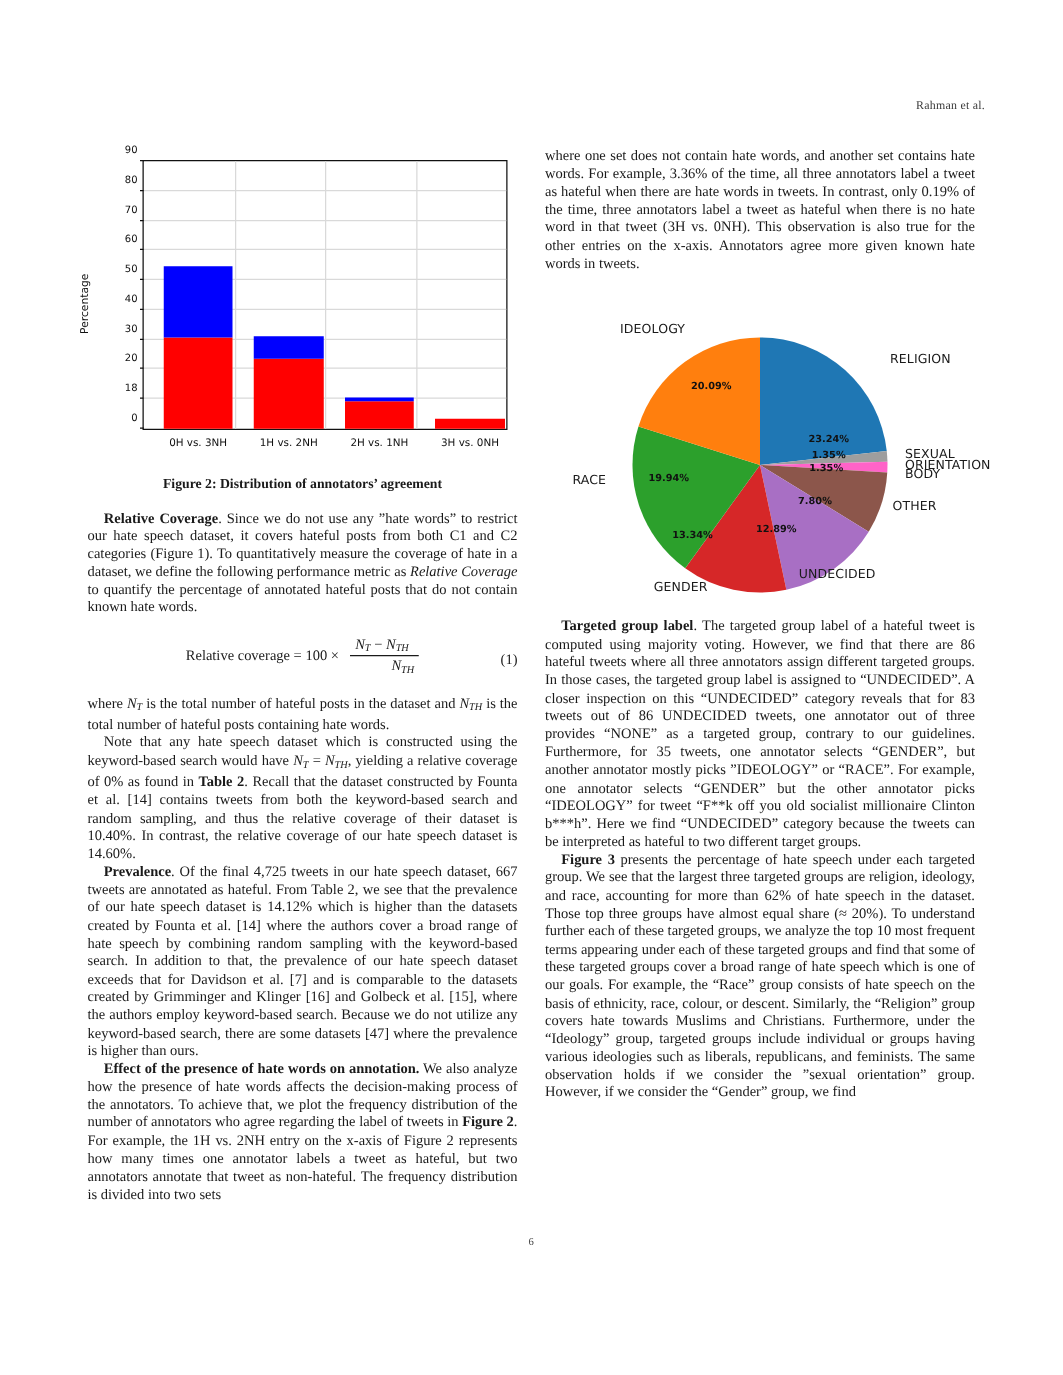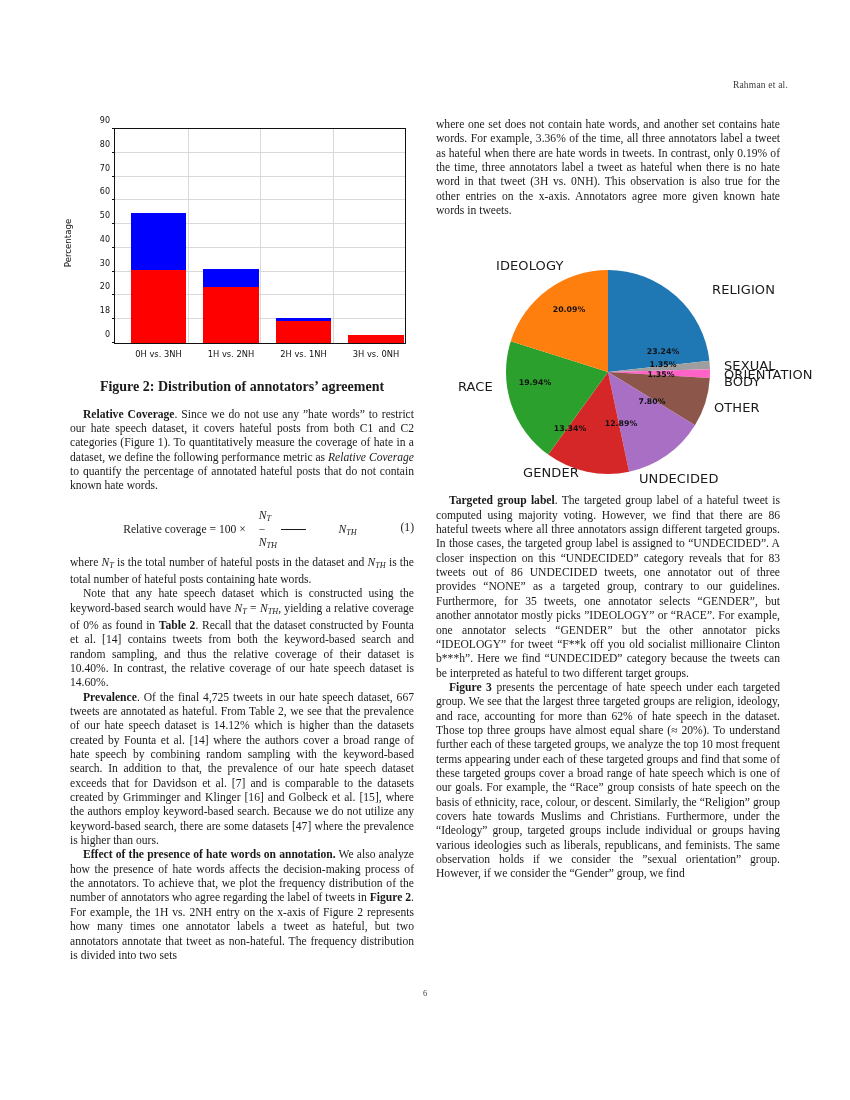--- a/index.html
+++ b/index.html
@@ -20,34 +20,34 @@
   .col-right{left:436px;}
 
   p{margin:0;font-size:11.6px;line-height:14.35px;text-align:justify;
     text-justify:inter-word;hyphens:none;}
   p.ind{text-indent:13px;}
   .lead{font-weight:bold;}
   .it{font-style:italic;}
   b{font-weight:bold;}
 
   .figcap{
-    font-weight:bold;font-size:14px;line-height:14.5px;
+    font-weight:bold;font-size:11px;line-height:14.5px;
     text-align:center;margin:0;
   }
   .gap-m{height:13px;}
 
   
   .eq{position:relative;margin:11px 0 9px 0;height:42px;}
   .eq-body{
     position:absolute;left:0;right:0;top:4px;
     display:flex;align-items:center;justify-content:center;
     font-size:11.6px;
   }
   .eq-lhs{margin-right:5px;}
-  .frac{display:inline-flex;flex-direction:row;align-items:center;
+  .frac{display:inline-flex;flex-direction:column;align-items:flex-start;
         margin-left:4px;vertical-align:middle;font-family:Liberation Serif, serif;}
   .frac .num{padding:0 4px 1px 4px;font-size:11.6px;}
   .frac .bar{height:1px;background:#1a1a1a;width:100%;}
   .frac .den{padding:1px 4px 0 4px;font-size:11.6px;margin-left:29px;}
   .mv{font-style:italic;}
   .sub{font-size:8.2px;vertical-align:-2px;font-style:italic;}
   .eq-no{position:absolute;right:0;top:16px;font-size:11.6px;}
 
   
   .barfig{position:absolute;left:70px;top:122px;width:344px;height:252px;}
@@ -83,21 +83,21 @@
   }
   .bc-lrow{display:flex;align-items:center;height:12px;}
   .bc-swatch{width:22px;height:8px;margin-right:6px;}
   .bc-ltext{font-family:"DejaVu Sans", sans-serif;font-size:8.4px;color:#111;}
 
   
   .piefig{position:absolute;left:436px;top:248px;width:344px;height:248px;}
   .pie-wrap{position:absolute;left:0;top:0;width:344px;height:248px;}
   .pie-lab{
     position:absolute;font-family:"DejaVu Sans", sans-serif;
-    font-size:13px;color:#1a1a1a;white-space:nowrap;letter-spacing:.1px;
+    font-size:10px;color:#1a1a1a;white-space:nowrap;letter-spacing:.1px;
   }
   .pie-pct{
     position:absolute;font-family:"DejaVu Sans", sans-serif;
     font-size:7.8px;font-weight:bold;color:#111;white-space:nowrap;
     transform:translate(-50%,-50%);
   }
 
   .pageno{
     position:absolute;left:0;right:0;top:988px;text-align:center;
     font-size:8.5px;color:#444;
@@ -195,31 +195,31 @@
           <path d="M0,0 L-97.24,-30.83 A102,102 0 0,1 0,-102 Z" fill="#ff7f0e"></path>
         </g>
       </svg>
 
       
       <div class="pie-pct" style="left:227px;top:103px;">23.24%</div>
       <div class="pie-pct" style="left:227px;top:116px;">1.35%</div>
       <div class="pie-pct" style="left:225px;top:126px;">1.35%</div>
       <div class="pie-pct" style="left:216px;top:153px;">7.80%</div>
       <div class="pie-pct" style="left:185px;top:175px;">12.89%</div>
-      <div class="pie-pct" style="left:134px;top:180px;">13.34%</div>
+      <div class="pie-pct" style="left:118px;top:180px;">13.34%</div>
       <div class="pie-pct" style="left:99px;top:134px;">19.94%</div>
       <div class="pie-pct" style="left:133px;top:61px;">20.09%</div>
 
       
       <div class="pie-lab" style="left:276px;top:34px;">RELIGION</div>
       <div class="pie-lab" style="left:288px;top:110px;">SEXUAL</div>
       <div class="pie-lab" style="left:288px;top:119px;">ORIENTATION</div>
       <div class="pie-lab" style="left:288px;top:126px;">BODY</div>
       <div class="pie-lab" style="left:278px;top:152px;">OTHER</div>
-      <div class="pie-lab" style="left:203px;top:223px;">UNDECIDED</div>
+      <div class="pie-lab" style="left:203px;top:206px;">UNDECIDED</div>
       <div class="pie-lab" style="left:87px;top:217px;">GENDER</div>
       <div class="pie-lab" style="left:22px;top:131px;">RACE</div>
       <div class="pie-lab" style="left:60px;top:10px;">IDEOLOGY</div>
     </div>
   </div>
 
   <div class="col col-left">
     <div style="height:262px"></div>
 
     <p class="figcap">Figure 2: Distribution of annotators’ agreement</p>

